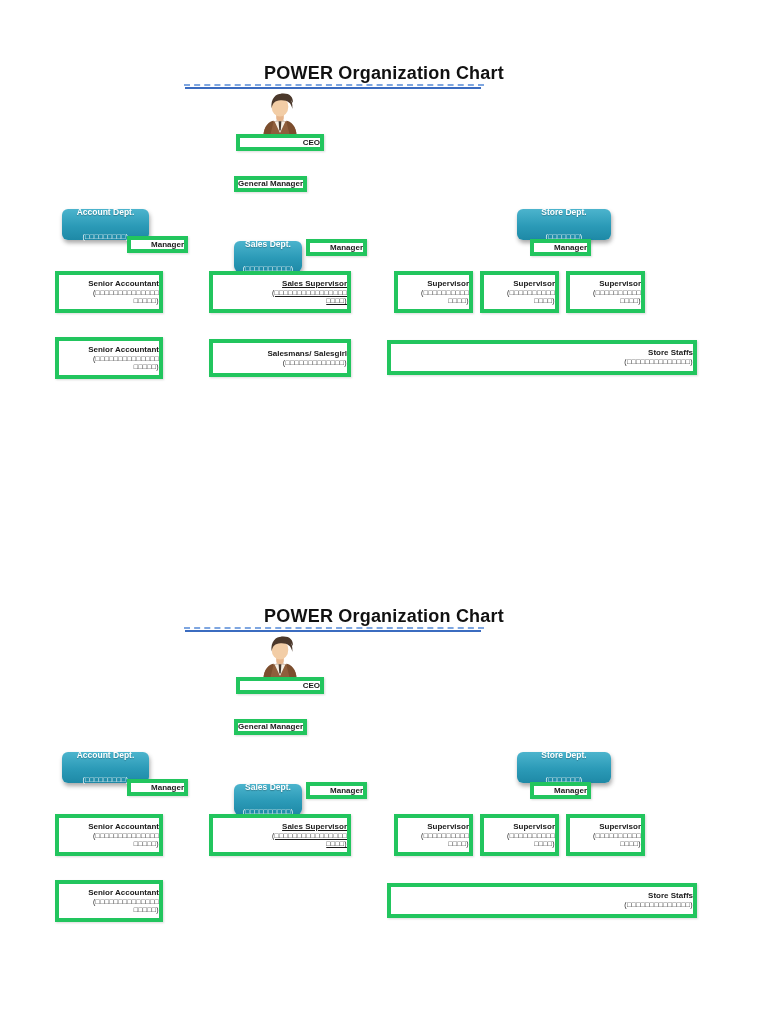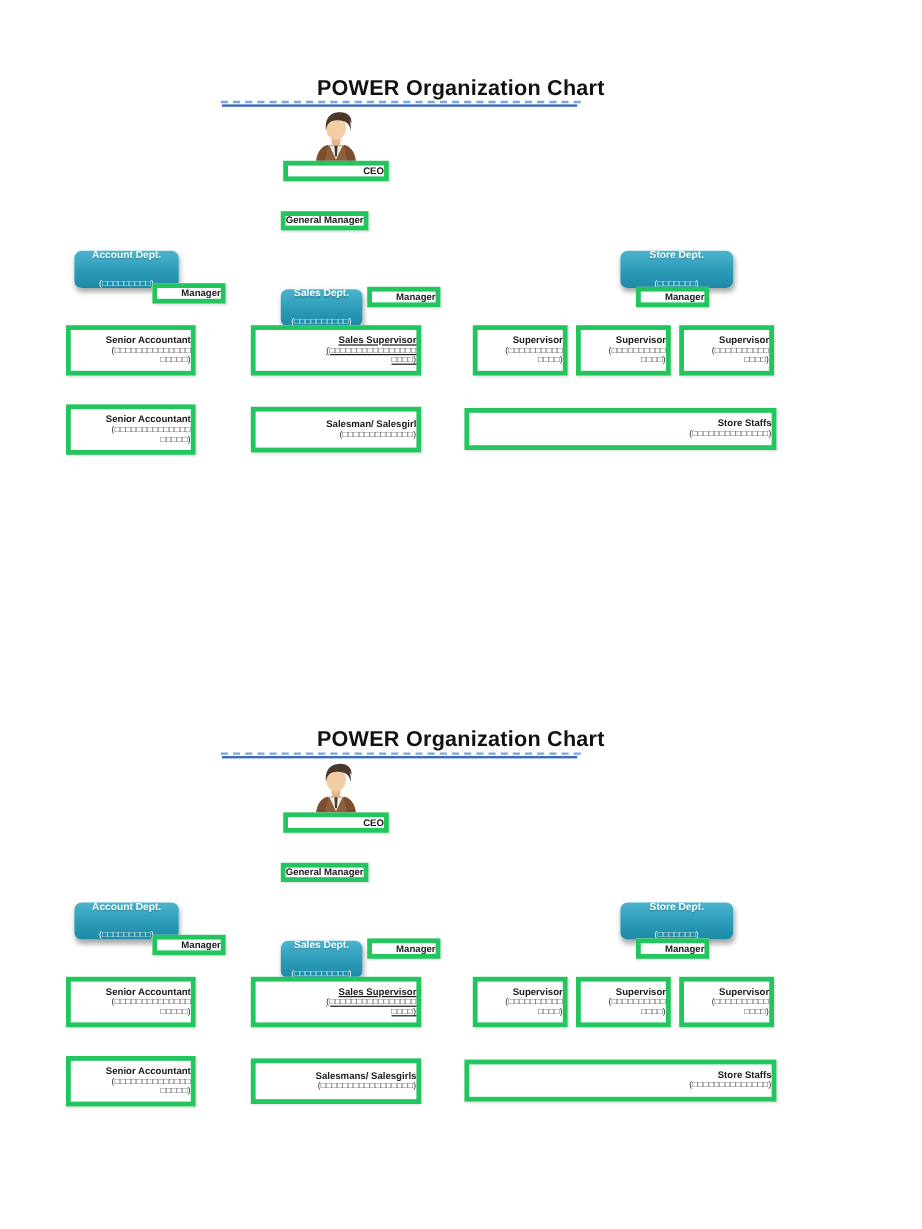--- a/index.html
+++ b/index.html
@@ -47,21 +47,21 @@
   .m-acc{left:127px;top:176px;width:61px;height:17px;}
   .m-sal{left:306px;top:179px;width:61px;height:17px;}
   .m-sto{left:530px;top:179px;width:61px;height:17px;}
   .r1a{left:55px;top:211px;width:108px;height:42px;}
   .r1b{left:209px;top:211px;width:142px;height:42px;text-decoration:underline;}
   .r1c{left:394px;top:211px;width:79px;height:42px;}
   .r1d{left:480px;top:211px;width:79px;height:42px;}
   .r1e{left:566px;top:211px;width:79px;height:42px;}
   .r2a{left:55px;top:277px;width:108px;height:42px;}
   .r2b{left:209px;top:279px;width:142px;height:38px;}
-  .r2c{left:387px;top:280px;width:260px;height:35px;}
+  .r2c{left:387px;top:280px;width:310px;height:35px;}
 </style>
 </head>
 <body>
 
 <section class="chart chart1">
   <h1 class="c-title">POWER Organization Chart</h1>
   <div class="rule-d"></div>
   <div class="rule-s"></div>
 
   <svg class="avatar" viewBox="0 0 40 44" aria-hidden="true">
@@ -132,21 +132,21 @@
     <span class="s">(□□□□□□□□□□</span>
     <span class="s">□□□□)</span>
   </div>
 
   <div class="wbox r2a">
     <span class="t">Senior Accountant</span>
     <span class="s">(□□□□□□□□□□□□□□</span>
     <span class="s">□□□□□)</span>
   </div>
   <div class="wbox r2b">
-    <span class="t">Salesman/ Salesgirl</span>
+    <span class="t">Salesmans/ Salesgirl</span>
     <span class="s">(□□□□□□□□□□□□□)</span>
   </div>
   <div class="wbox r2c">
     <span class="t">Store Staffs</span>
     <span class="s">(□□□□□□□□□□□□□□)</span>
   </div>
 </section>
 
 <section class="chart chart2">
   <h1 class="c-title">POWER Organization Chart</h1>
@@ -220,21 +220,17 @@
     <span class="t">Supervisor</span>
     <span class="s">(□□□□□□□□□□</span>
     <span class="s">□□□□)</span>
   </div>
 
   <div class="wbox r2a">
     <span class="t">Senior Accountant</span>
     <span class="s">(□□□□□□□□□□□□□□</span>
     <span class="s">□□□□□)</span>
   </div>
-  <div class="wbox r2b">
-    <span class="t">Salesmans/ Salesgirls</span>
-    <span class="s">(□□□□□□□□□□□□□□□□□)</span>
-  </div>
   <div class="wbox r2c">
     <span class="t">Store Staffs</span>
     <span class="s">(□□□□□□□□□□□□□□)</span>
   </div>
 </section>
 
 </body></html>

